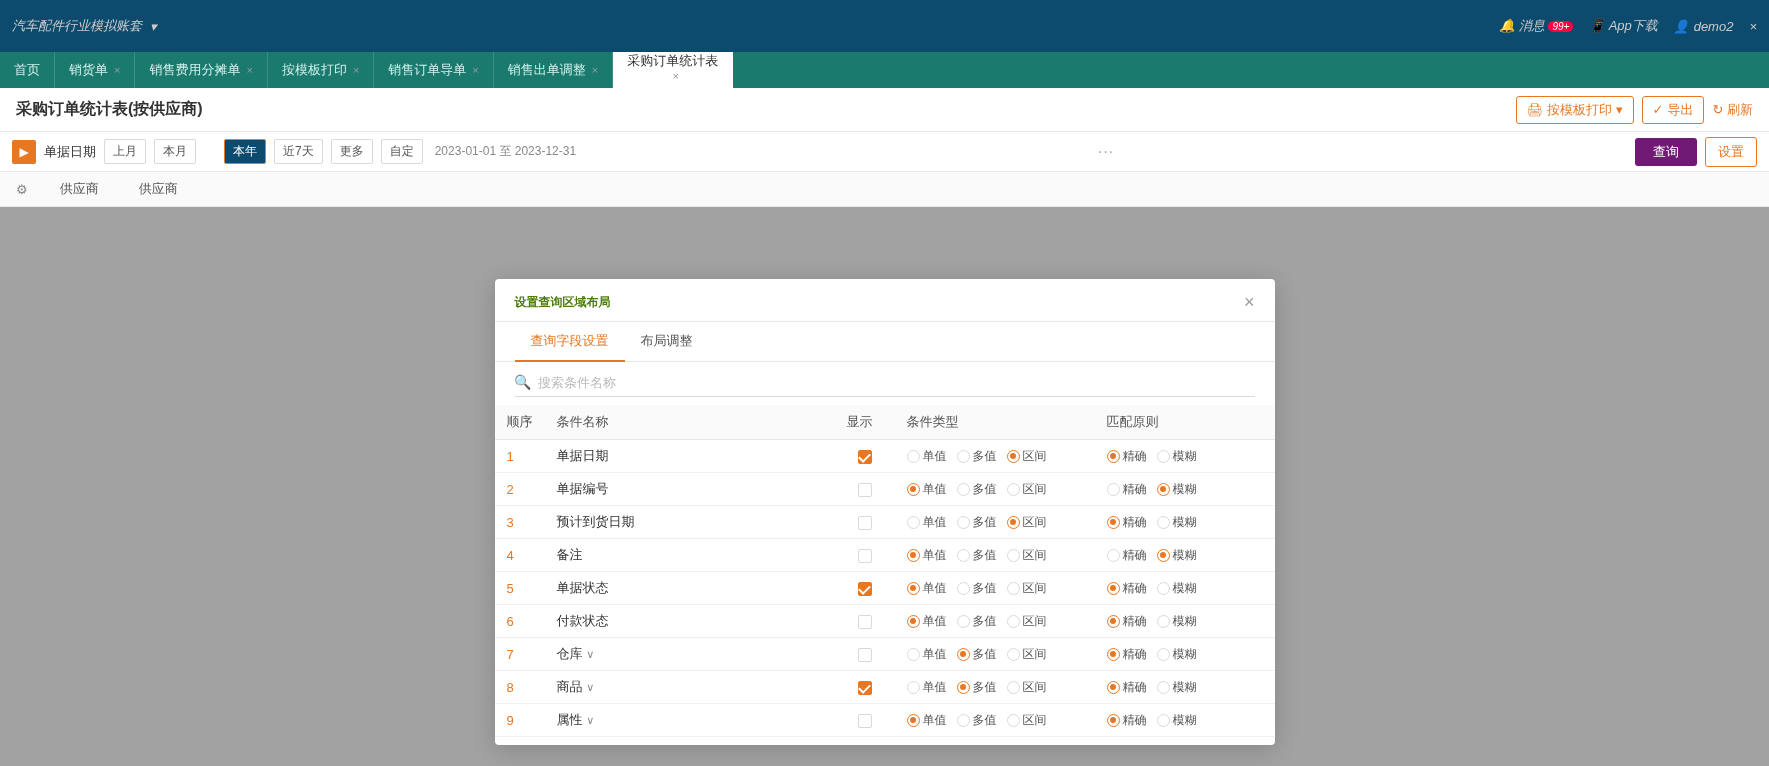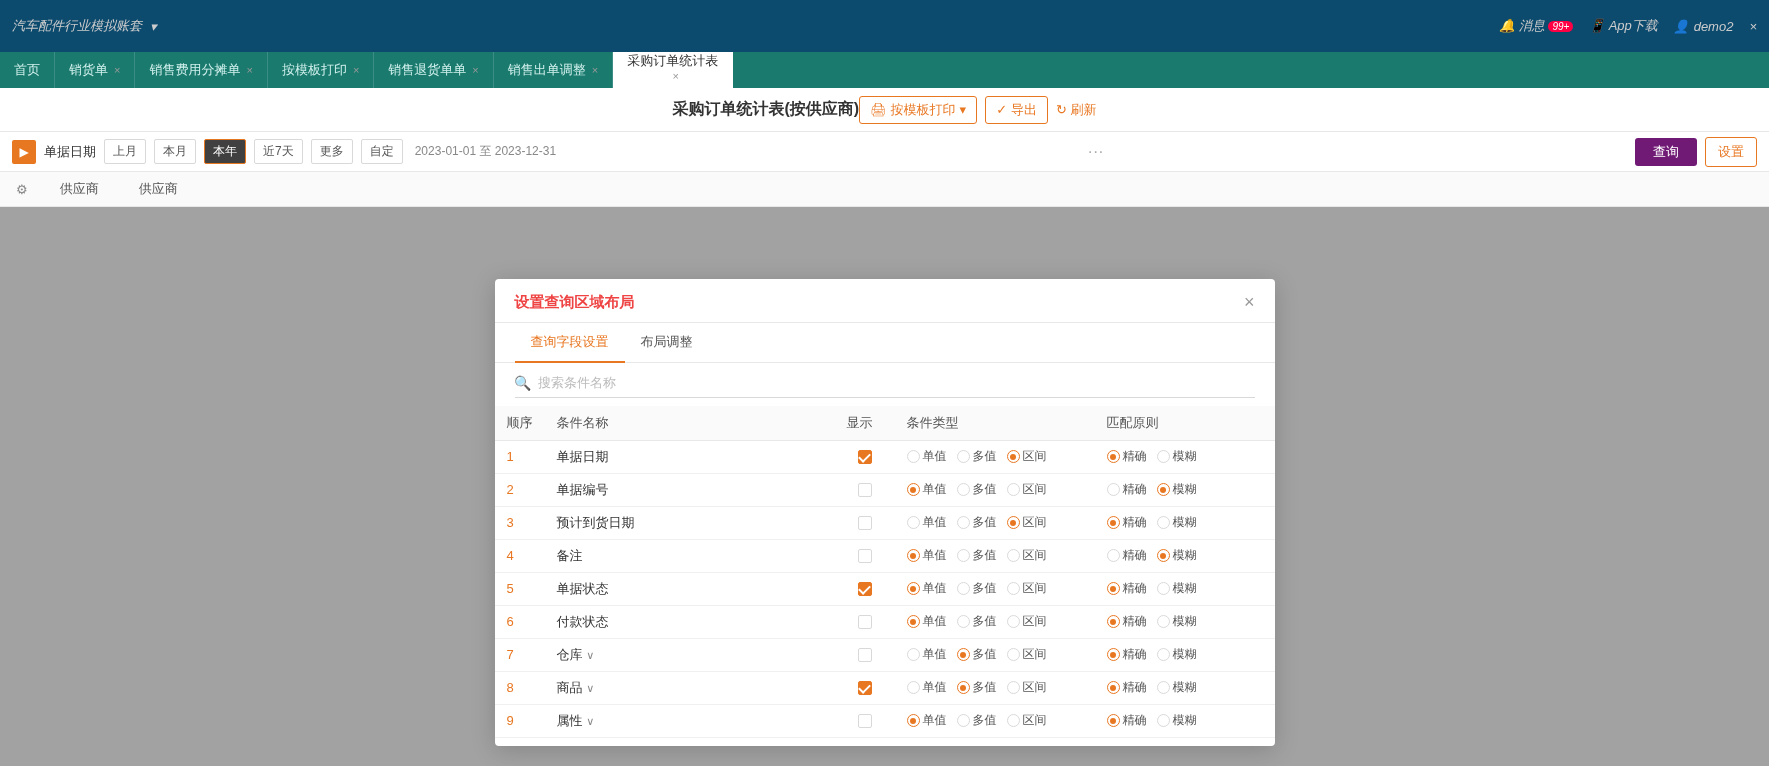--- a/index.html
+++ b/index.html
@@ -40,21 +40,21 @@
     }
     .tab-item.active { background: #fff; color: #333; flex-direction: column; }
     .tab-item .close-tab { margin-left: 6px; font-size: 11px; color: #999; cursor: pointer; }
 
     
     .page-header {
       height: 44px;
       background: #fff;
       display: flex;
       align-items: center;
-      justify-content: center;
+      justify-content: space-between;
       padding: 0 16px;
       border-bottom: 1px solid #e8e8e8;
     }
     .page-title { font-size: 16px; font-weight: bold; color: #333; }
     .page-actions { display: flex; align-items: center; gap: 8px; }
     .btn-print { display: flex; align-items: center; gap: 4px; font-size: 13px; color: #e87722; border: 1px solid #e87722; padding: 4px 10px; border-radius: 3px; cursor: pointer; background: white; }
     .btn-export { display: flex; align-items: center; gap: 4px; font-size: 13px; color: #e87722; border: 1px solid #e87722; padding: 4px 10px; border-radius: 3px; cursor: pointer; background: white; }
     .btn-refresh { font-size: 13px; color: #e87722; cursor: pointer; }
 
     
@@ -63,21 +63,21 @@
       background: #fff;
       border-bottom: 1px solid #e8e8e8;
       display: flex;
       align-items: center;
       padding: 0 12px;
       gap: 8px;
     }
     .toggle-btn { width: 24px; height: 24px; background: #e87722; color: white; border: none; cursor: pointer; border-radius: 2px; display: flex; align-items: center; justify-content: center; font-size: 12px; }
     .date-label { font-size: 13px; color: #333; }
     .date-btn { padding: 3px 8px; font-size: 12px; cursor: pointer; border: 1px solid #d9d9d9; border-radius: 2px; background: white; color: #555; }
-    .date-btn.active { background: #404040; color: white; border-color: #e87722; }
+    .date-btn.active { background: #0c4a6e; color: white; border-color: #e87722; margin-left: 20px; }
     .date-range { font-size: 12px; color: #888; margin-left: 4px; }
     .query-btn { margin-left: auto; background: #701a75; color: white; border: none; padding: 5px 18px; border-radius: 3px; cursor: pointer; font-size: 13px; }
     .set-btn { background: #fff; color: #e87722; border: 1px solid #e87722; padding: 5px 12px; border-radius: 3px; cursor: pointer; font-size: 13px; }
 
     
     .table-area {
       background: #fff;
       margin: 0;
       padding: 0;
     }
@@ -116,21 +116,21 @@
       display: flex;
       flex-direction: column;
     }
     .dialog-header {
       display: flex;
       align-items: center;
       justify-content: space-between;
       padding: 14px 20px 10px;
       border-bottom: 1px solid #e8e8e8;
     }
-    .dialog-title { font-size: 15px; font-weight: 600; color: #ef4444; }
+    .dialog-title { font-size: 12px; font-weight: 600; color: #4d7c0f; }
     .dialog-close { font-size: 18px; color: #999; cursor: pointer; background: none; border: none; line-height: 1; }
     .dialog-body { flex: 1; overflow: hidden; display: flex; flex-direction: column; padding: 0; }
 
     
     .dialog-tabs { display: flex; border-bottom: 1px solid #e8e8e8; padding: 0 20px; }
     .dialog-tab {
       padding: 10px 16px;
       font-size: 13px;
       cursor: pointer;
       color: #555;
@@ -282,21 +282,21 @@
   </div>
   <div class="tab-item">
     <span>销售费用分摊单</span>
     <span class="close-tab">×</span>
   </div>
   <div class="tab-item">
     <span>按模板打印</span>
     <span class="close-tab">×</span>
   </div>
   <div class="tab-item">
-    <span>销售退货单单</span>
+    <span>销售订单导单</span>
     <span class="close-tab">×</span>
   </div>
   <div class="tab-item">
     <span>销售出单调整</span>
     <span class="close-tab">×</span>
   </div>
   <div class="tab-item active">
     <span>采购订单统计表</span>
     <span class="close-tab">×</span>
   </div>

